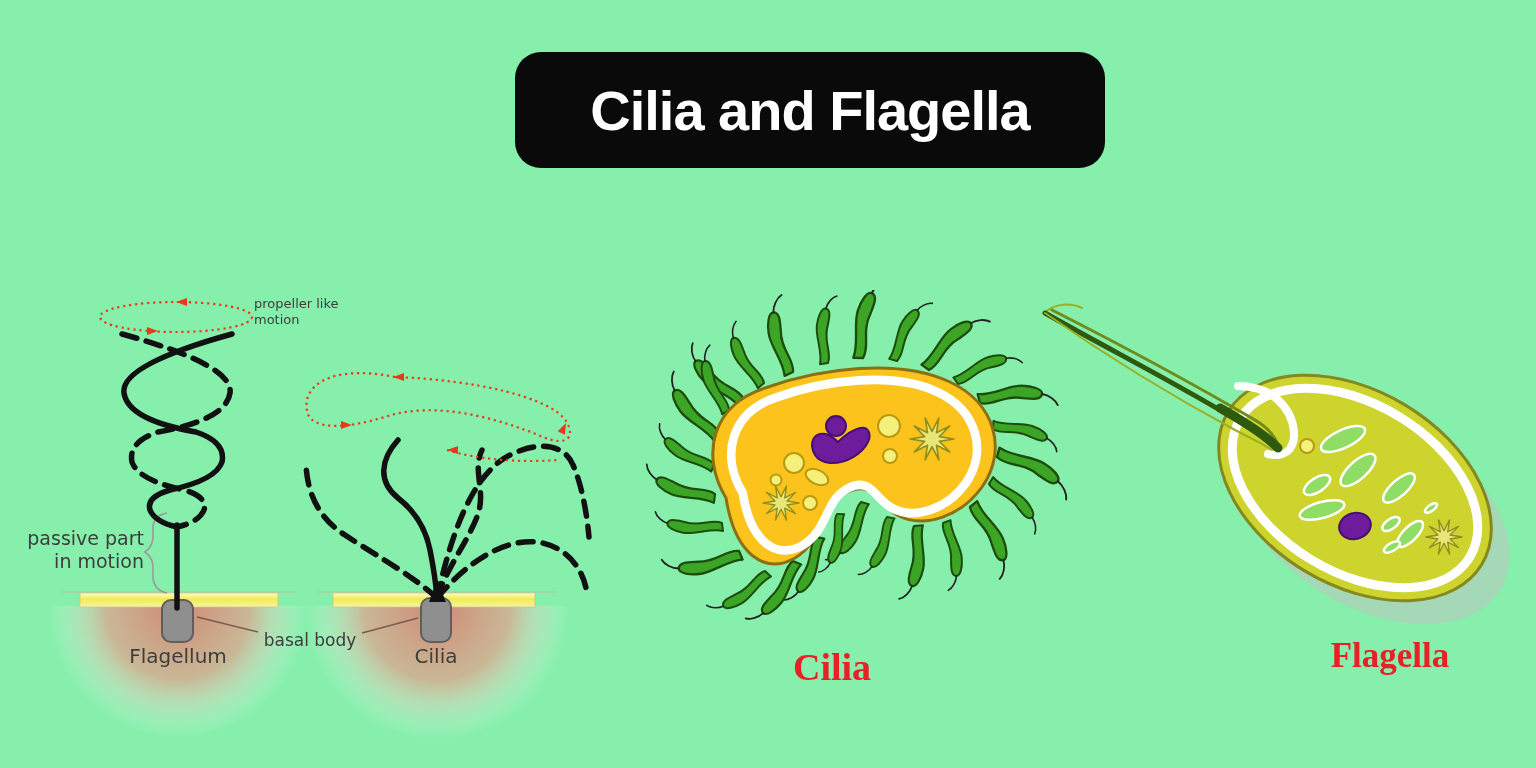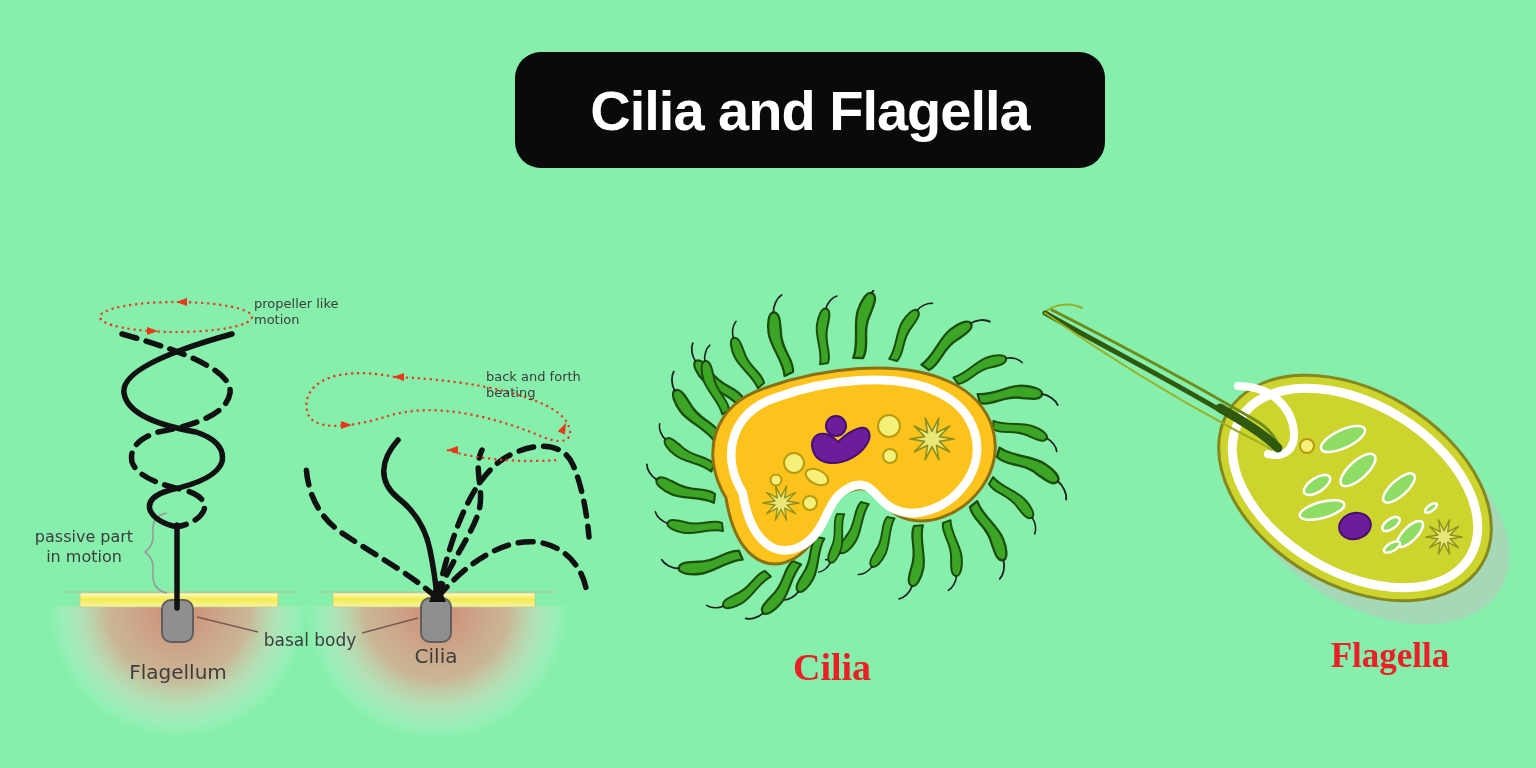--- a/index.html
+++ b/index.html
@@ -10,21 +10,21 @@
           background:var(--color-banner-bg,#0a0a0a);border-radius:26px;
           display:flex;align-items:center;justify-content:center;}
   .banner-text{color:var(--color-banner-fg,#ffffff);
           font-family:"Liberation Sans", sans-serif;
           font-size:56px;font-weight:800;letter-spacing:-1px;}
   
   .layer{position:absolute;}
   
   .diagram-label{position:absolute;color:var(--color-text-gray,#3d3d3d);
           font-size:13px;line-height:1.22;white-space:pre-line;}
-  .small-label{font-size:16px;text-align:center;}
+  .small-label{font-size:19px;text-align:right;}
   .name-label{font-size:20px;text-align:center;white-space:nowrap;}
   .basal-label{font-size:17px;text-align:center;white-space:nowrap;margin-top:8px;}
   
   .cell-label{position:absolute;color:var(--color-label-red,#e92127);
           font-family:"Liberation Serif", serif;font-weight:bold;text-align:center;}
   
   .ink{stroke:var(--color-ink,#111);fill:none;stroke-width:5.5;stroke-linecap:round;}
   .ink-dash{stroke:var(--color-ink,#111);fill:none;stroke-width:5.5;stroke-linecap:round;
             stroke-dasharray:15 10;}
   .red-dot{stroke:var(--color-motion-red,#e8391c);fill:none;stroke-width:2.2;
@@ -221,24 +221,22 @@
       <ellipse class="chloro" cx="371" cy="234" rx="10" ry="5" transform="rotate(-35 371 234)"></ellipse>
       <ellipse class="chloro" cx="390" cy="244" rx="17" ry="7" transform="rotate(-45 390 244)"></ellipse>
       <ellipse class="chloro" cx="372" cy="257" rx="9" ry="4" transform="rotate(-30 372 257)"></ellipse>
       <ellipse class="chloro" cx="411" cy="218" rx="7" ry="3" transform="rotate(-35 411 218)"></ellipse>
       <use href="#star10" class="star" transform="translate(424 247) scale(.9)"></use>
     </g>
   </svg>
 
   <div class="diagram-label" style="left:254px;top:296px;width:150px">propeller like
 motion</div>
-  <div class="diagram-label" style="left:486px;top:369px;width:150px">back and forth
-beating</div>
   <div class="diagram-label small-label" style="left:24px;top:527px;width:120px">passive part
 in motion</div>
-  <div class="diagram-label name-label" style="left:113px;top:660px;width:130px">Flagellum</div>
+  <div class="diagram-label name-label" style="left:113px;top:644px;width:130px">Flagellum</div>
   <div class="diagram-label name-label" style="left:376px;top:644px;width:120px">Cilia</div>
   <div class="diagram-label basal-label" style="left:252px;top:622px;width:116px">basal body</div>
 
   <div class="cell-label" style="left:762px;top:645px;width:140px;font-size:38px">Cilia</div>
   <div class="cell-label" style="left:1310px;top:636px;width:160px;font-size:35px">Flagella</div>
 
 </div>
 
 </body></html>

